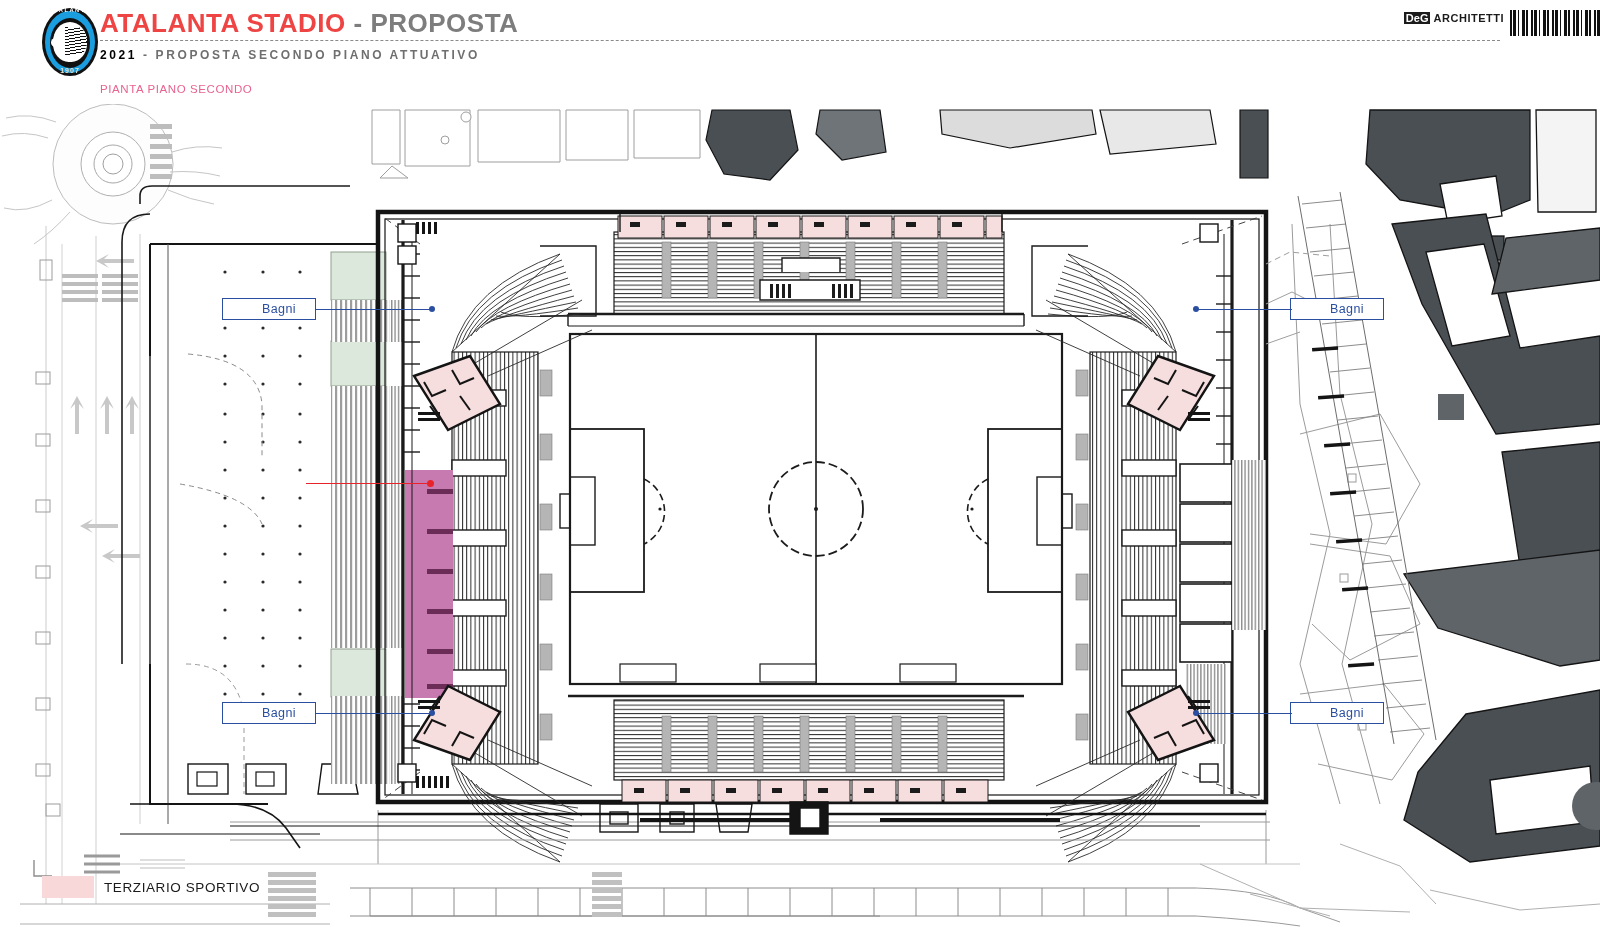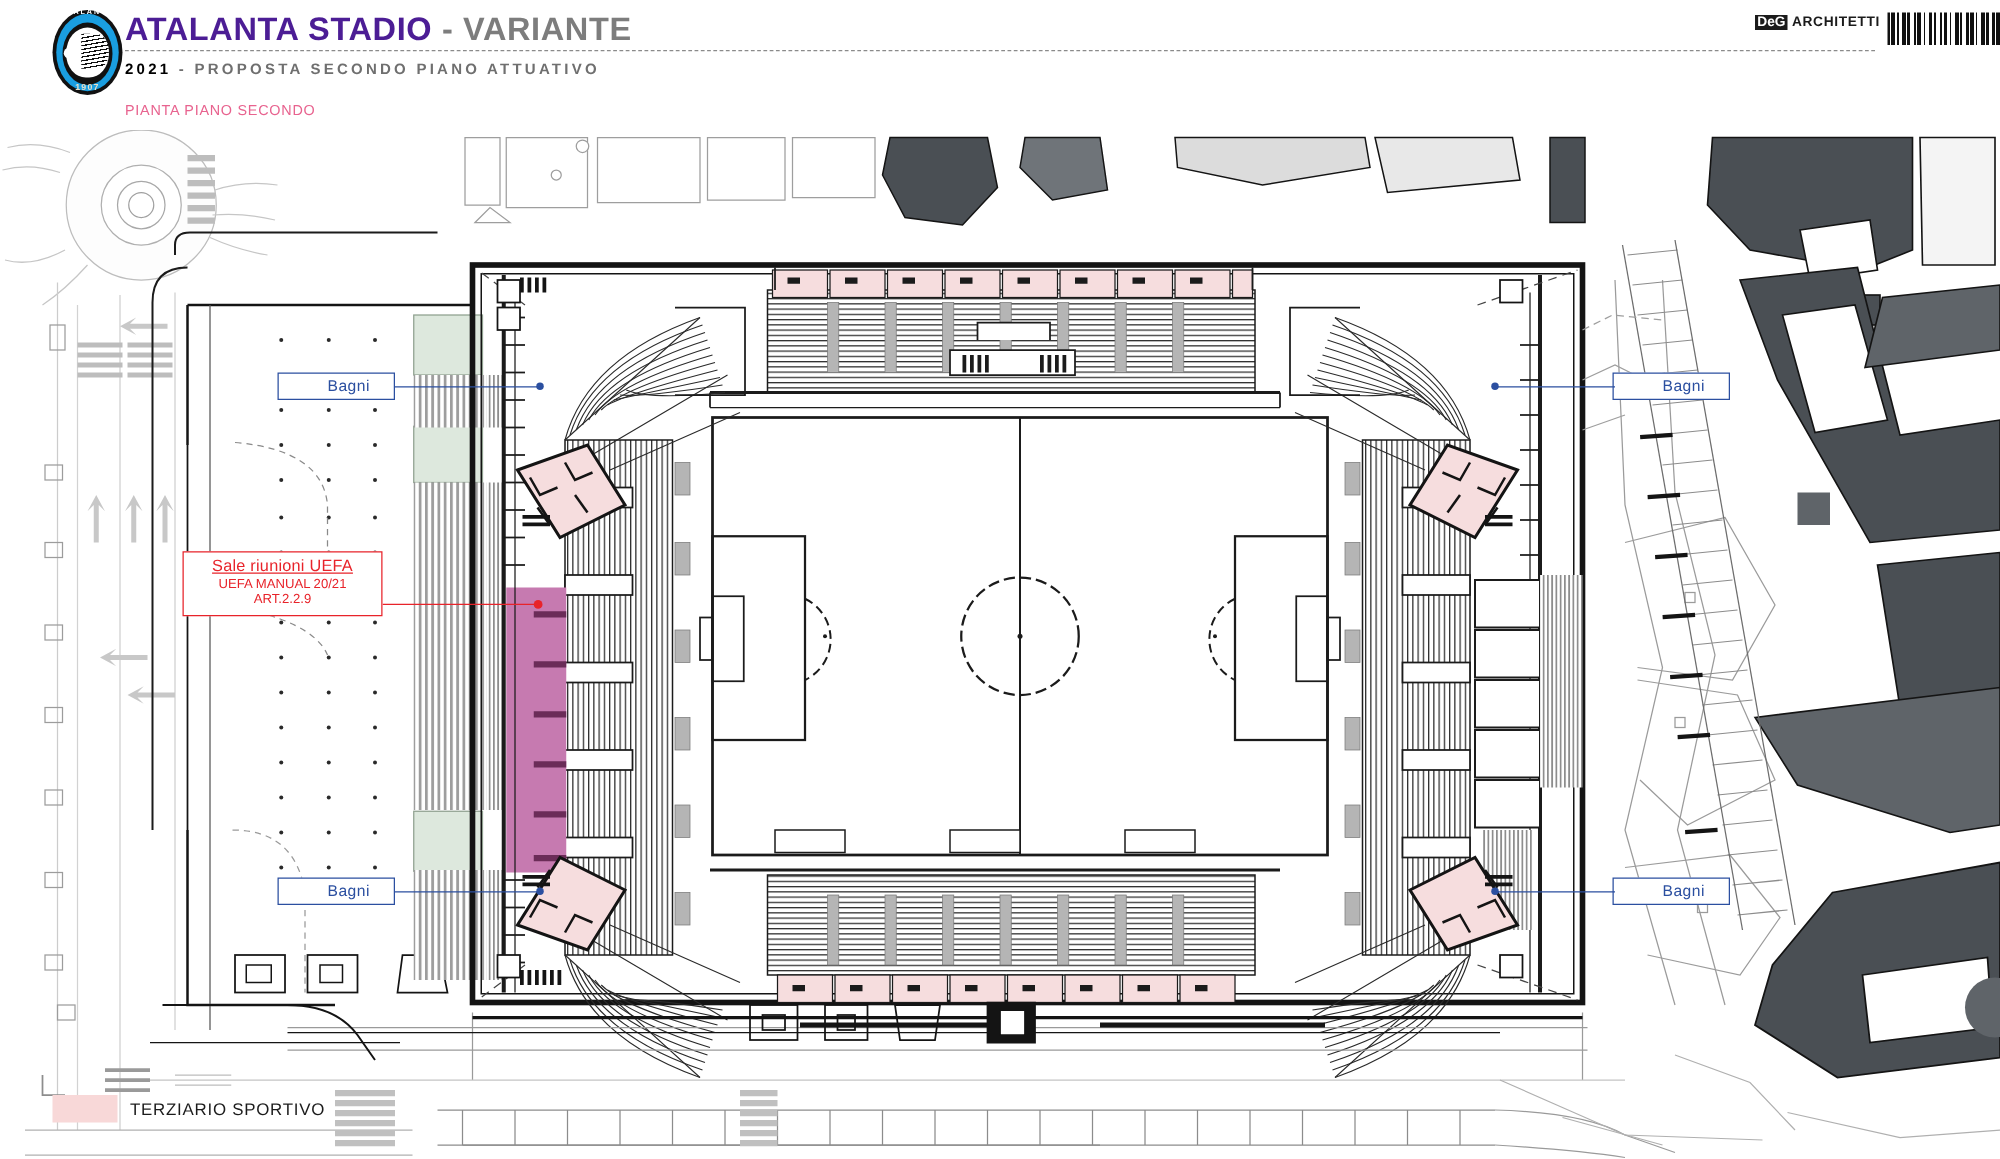--- a/index.html
+++ b/index.html
@@ -28,21 +28,21 @@
       background:#fff; border-radius:50% 0 0 50%; }
   #crest .arc-txt { position:absolute; left:0; top:1px; width:64px; height:24px;
       text-align:center; font-size:6px; letter-spacing:1.6px; color:#fff;
       font-weight:bold; transform:scaleX(.95); }
   #crest .year { position:absolute; left:0; bottom:4px; width:64px; text-align:center;
       font-size:7px; font-weight:bold; color:#e9e0c8; letter-spacing:1px; }
 
   #title-wrap { position:absolute; left:100px; top:8px; }
   #main-title { font-size:26px; font-weight:bold; letter-spacing:.5px; white-space:nowrap;
       line-height:30px; }
-  #main-title .t1 { color:#4c1d95; }
+  #main-title .t1 { color:#ef4444; }
   #main-title .t2 { color:#7d7d7d; }
   #title-rule { position:absolute; left:100px; top:40px; width:1400px; height:0;
       border-top:1px dashed #8a8a8a; }
   #subtitle { position:absolute; left:100px; top:48px; font-size:12px; letter-spacing:2.6px;
       color:#6f6f6f; font-weight:bold; white-space:nowrap; }
   #subtitle .yr { color:#000000; }
   #sheet-title { position:absolute; left:100px; top:83px; font-size:11.5px;
       letter-spacing:.6px; color:#e8638f;text-align:right; }
 
   #arch-logo { position:absolute; right:96px; top:12px; font-size:11px; font-weight:bold;
@@ -97,21 +97,21 @@
       <div class="arc-txt">ATALANTA</div>
       <div class="oval-in"></div>
       <div class="face"></div>
       <div class="nose"></div>
       <div class="hair"></div>
       <div class="year">1907</div>
     </div>
 
     <div id="title-wrap">
       <div id="main-title">
-        <span class="t1">ATALANTA STADIO</span><span class="t2"> - VARIANTE</span>
+        <span class="t1">ATALANTA STADIO</span><span class="t2"> - PROPOSTA</span>
       </div>
     </div>
     <div id="title-rule"></div>
 
     <div id="subtitle">
       <span class="yr">2021</span><span> - PROPOSTA SECONDO PIANO ATTUATIVO</span>
     </div>
 
     <div id="sheet-title">PIANTA PIANO SECONDO</div>
 
@@ -828,25 +828,20 @@
       <div class="dot-blue" style="left:429px; top:606px;"></div>
     </div>
 
     <div class="callout">
       <div class="cbox-bagni" style="left:1290px; top:598px; width:94px;">Bagni</div>
       <div class="lead-blue" style="left:1196px; top:609px; width:96px;"></div>
       <div class="dot-blue" style="left:1193px; top:606px;"></div>
     </div>
   </div>
 
-  <div id="uefa-box">
-    <div class="l1">Sale riunioni UEFA</div>
-    <div class="l2">UEFA MANUAL 20/21</div>
-    <div class="l3">ART.2.2.9</div>
-  </div>
   <div class="lead-red" style="left:306px; top:483px; width:124px;"></div>
   <div class="dot-red" style="left:427px; top:480px;"></div>
 
   <div id="legend">
     <div class="swatch"></div>
     <div class="lbl">TERZIARIO SPORTIVO</div>
   </div>
 
 </div>
 

